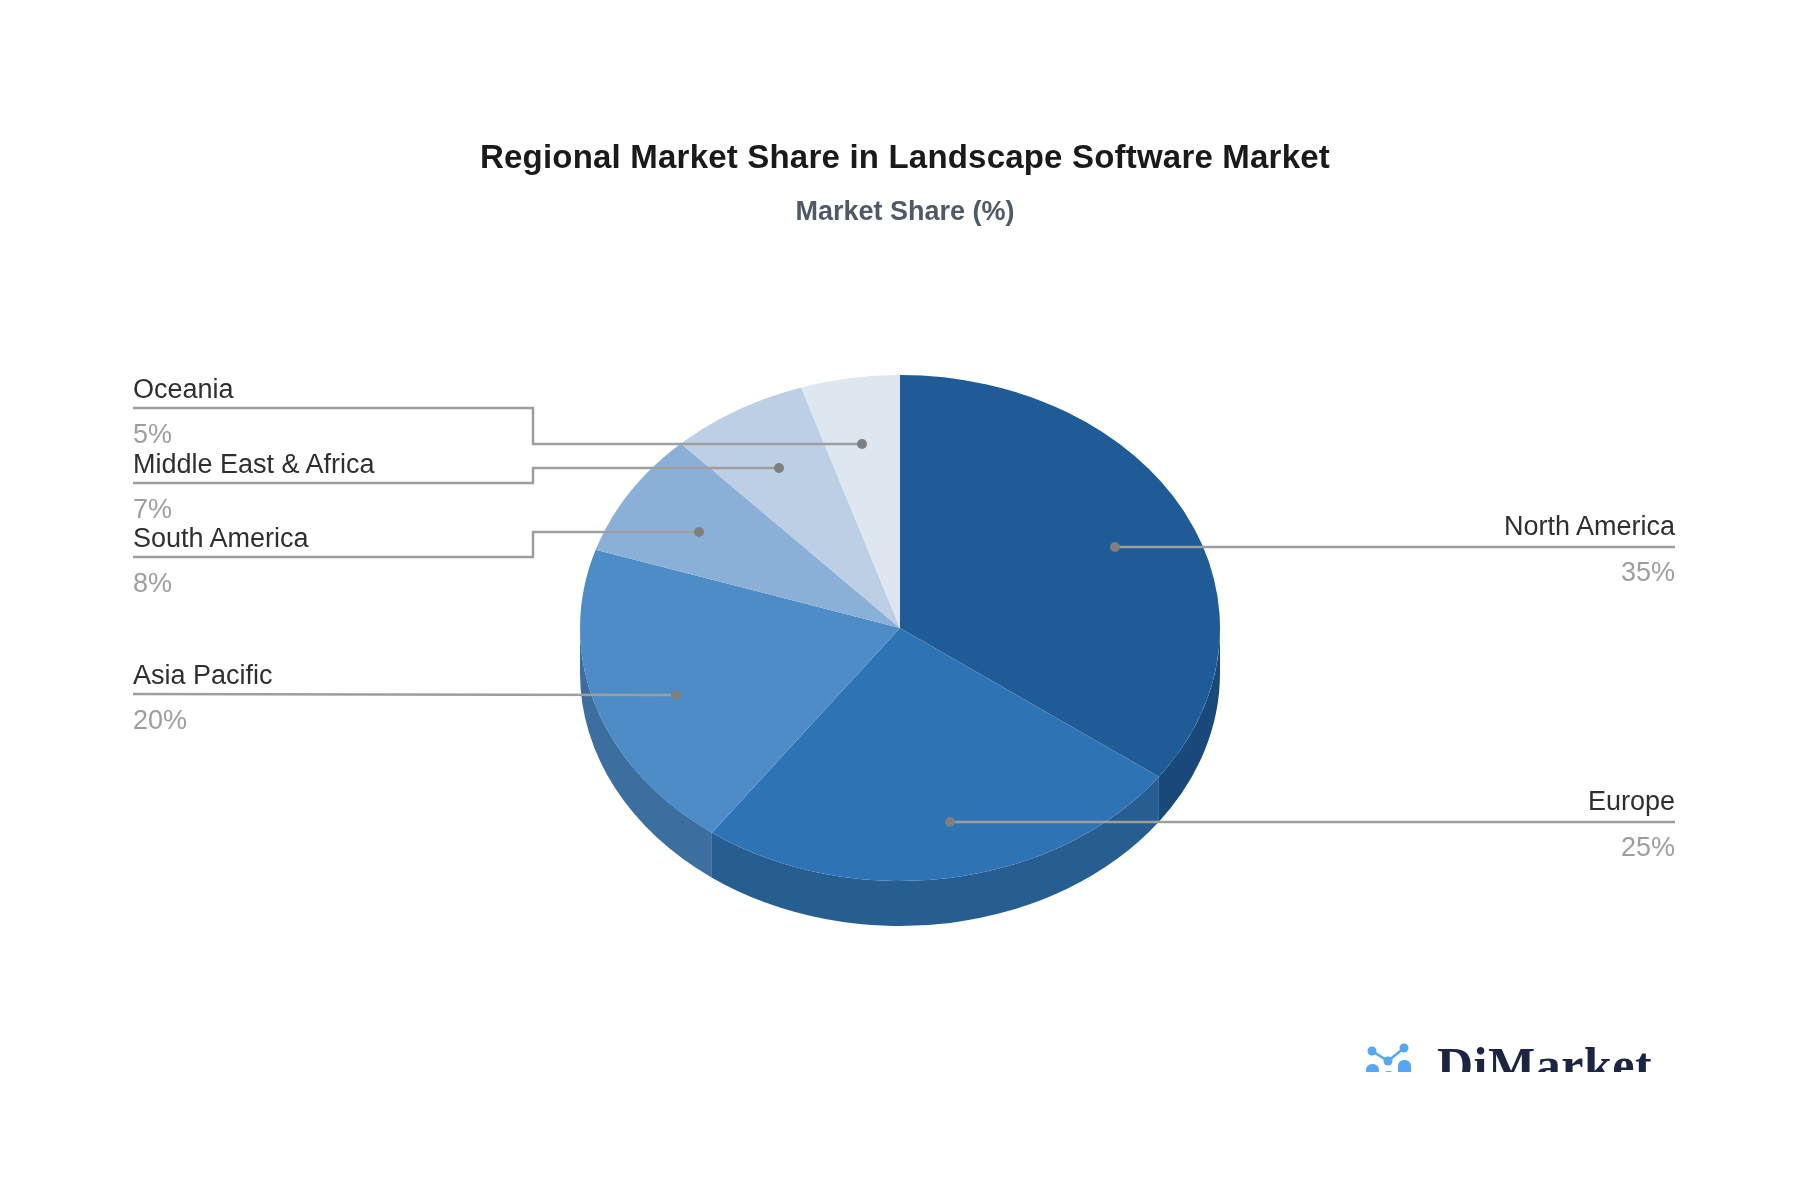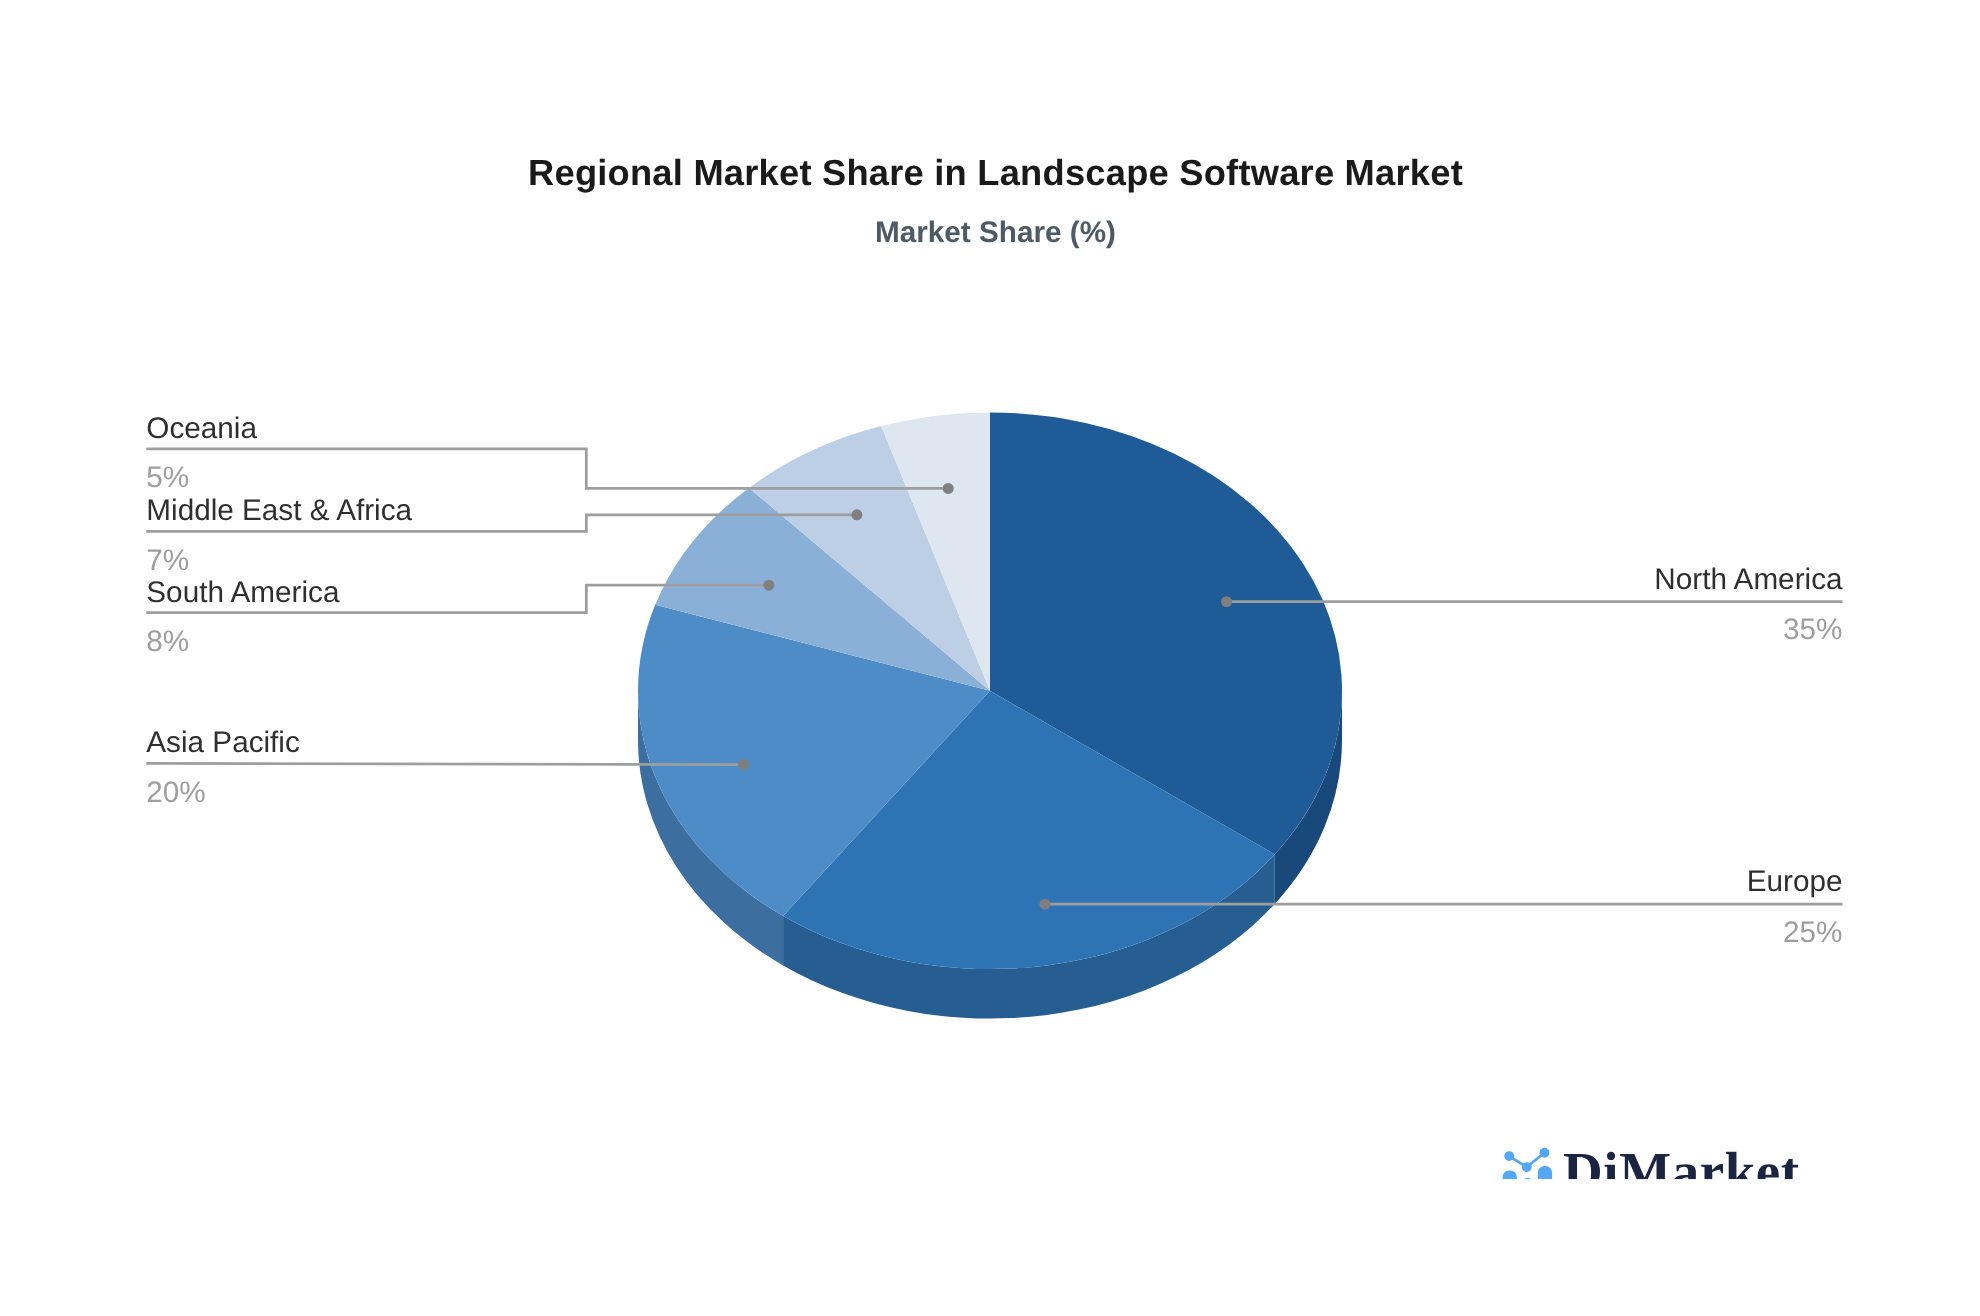--- a/index.html
+++ b/index.html
@@ -7,21 +7,21 @@
         font-family:"Liberation Sans", sans-serif;}
   #title{position:absolute;left:0;top:138px;width:1810px;text-align:center;
          font-size:33px;font-weight:bold;color:#1a1a1a;letter-spacing:0.2px;}
   #subtitle{position:absolute;left:0;top:196px;width:1810px;text-align:center;
             font-size:27px;font-weight:bold;color:#4e5a66;}
   #chart-svg{position:absolute;left:0;top:0;}
   .slice-label{font-family:"Liberation Sans", sans-serif;font-size:27px;fill:#2f2f2f;}
   .slice-pct{font-family:"Liberation Sans", sans-serif;font-size:27px;fill:#9e9e9e;}
   #logo{position:absolute;left:1360px;top:1040px;display:flex;align-items:flex-end;}
   #logo-text{font-family:"Liberation Serif", serif;font-weight:bold;font-size:50px;
-             color:#1b2440;line-height:1;margin-left:5px;letter-spacing:0.5px;}
+             color:#1b2440;line-height:1;margin-left:21px;letter-spacing:0.5px;}
 </style>
 </head>
 <body>
 
 <div id="page">
 
   <div id="title">Regional Market Share in Landscape Software Market</div>
   <div id="subtitle">Market Share (%)</div>
 
   <svg id="chart-svg" width="1800" height="1196" viewBox="0 0 1800 1196">

